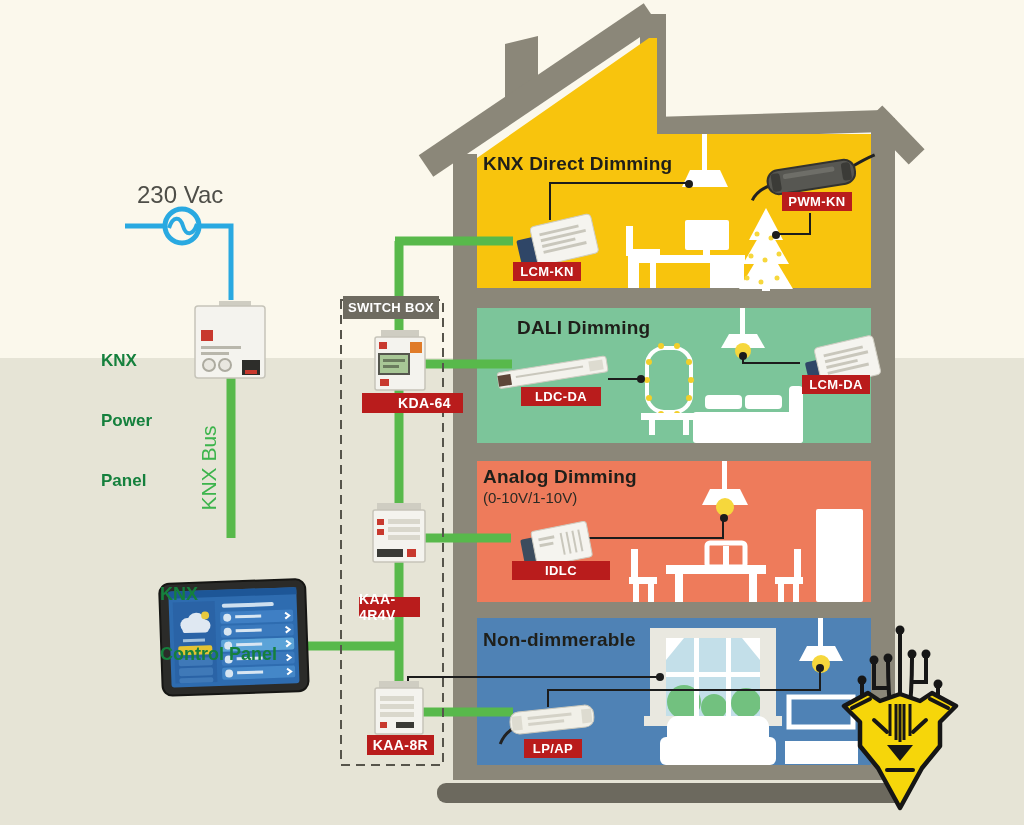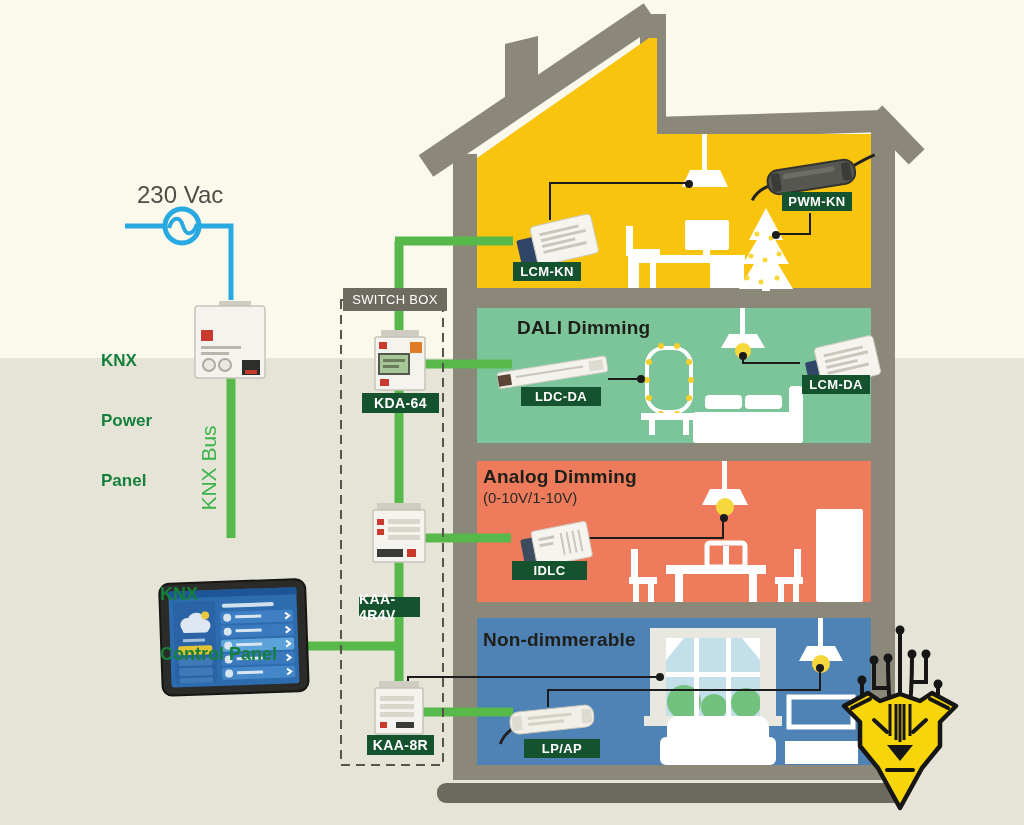--- a/index.html
+++ b/index.html
@@ -8,26 +8,26 @@
   #scene{position:absolute;left:0;top:0;}
   .lbl{position:absolute;color:#1f1f1a;white-space:pre;}
   .txt-230{font-size:24px;color:#4e4e48;}
   .blk{font-weight:700;color:#15803d;text-align:left;}
   .ps{left:101px;top:311px;width:112px;font-size:17px;line-height:20px;}
   .cp{left:160px;top:544px;width:154px;font-size:18px;line-height:20px;}
   .bus{left:143px;top:455px;width:134px;height:26px;font-size:21px;color:#3cb44c;
        text-align:center;transform:rotate(-90deg);}
   .floor-title{font-weight:700;font-size:19px;letter-spacing:.2px;}
   .floor-sub{font-size:15px;color:#2a2a24;}
-  .badge{position:absolute;background:#14532d;color:#fff;font-weight:700;
+  .badge{position:absolute;background:#b91c1c;color:#fff;font-weight:700;
          font-size:13px;letter-spacing:.4px;display:flex;align-items:center;
          justify-content:center;height:19px;font-family:"Liberation Sans",sans-serif;}
   .badge.big{font-size:14px;height:20px;}
-  .swbox{position:absolute;left:343px;top:288px;width:104px;height:23px;
-         background:#6e6b60;color:#fff;font-weight:400;font-size:13px;
+  .swbox{position:absolute;left:343px;top:296px;width:96px;height:23px;
+         background:#6e6b60;color:#fff;font-weight:700;font-size:13px;
          letter-spacing:.3px;display:flex;align-items:center;justify-content:center;}
 </style>
 </head>
 <body>
 
 <div id="stage">
 
 <svg id="scene" width="1024" height="825" viewBox="0 0 1024 825">
   <defs>
     <clipPath id="winclip">
@@ -386,29 +386,30 @@
 
 <div class="lbl bus">KNX Bus</div>
 
 <div class="lbl blk cp">
   <span style="display:block">KNX</span>
   <span style="display:block">Control Panel</span>
 </div>
 
 <div class="swbox">SWITCH BOX</div>
 
-<div class="badge big" style="left:362px;top:393px;width:77px;">KDA-64</div>
+<div class="badge big" style="left:362px;top:393px;width:77px;padding-left:24px;">KDA-64</div>
 <div class="badge big" style="left:359px;top:563px;width:61px;margin-top:34px;">KAA-4R4V</div>
 <div class="badge big" style="left:367px;top:735px;width:67px;">KAA-8R</div>
 
+<div class="lbl floor-title" style="left:483px;top:153px;">KNX Direct Dimming</div>
 <div class="lbl floor-title" style="left:485px;top:317px;margin-left:32px;">DALI Dimming</div>
 <div class="lbl floor-title" style="left:483px;top:466px;">Analog Dimming</div>
 <div class="lbl floor-sub" style="left:483px;top:489px;">(0-10V/1-10V)</div>
 <div class="lbl floor-title" style="left:483px;top:629px;">Non-dimmerable</div>
 
 <div class="badge" style="left:513px;top:262px;width:68px;">LCM-KN</div>
 <div class="badge" style="left:782px;top:192px;width:70px;">PWM-KN</div>
 <div class="badge" style="left:521px;top:387px;width:80px;">LDC-DA</div>
 <div class="badge" style="left:802px;top:375px;width:68px;">LCM-DA</div>
-<div class="badge" style="left:512px;top:561px;width:75px;">IDLC</div>
-<div class="badge" style="left:524px;top:739px;width:76px;">LP/AP</div>
+<div class="badge" style="left:512px;top:561px;width:98px;">IDLC</div>
+<div class="badge" style="left:524px;top:739px;width:58px;">LP/AP</div>
 
 </div>
 
 </body></html>

